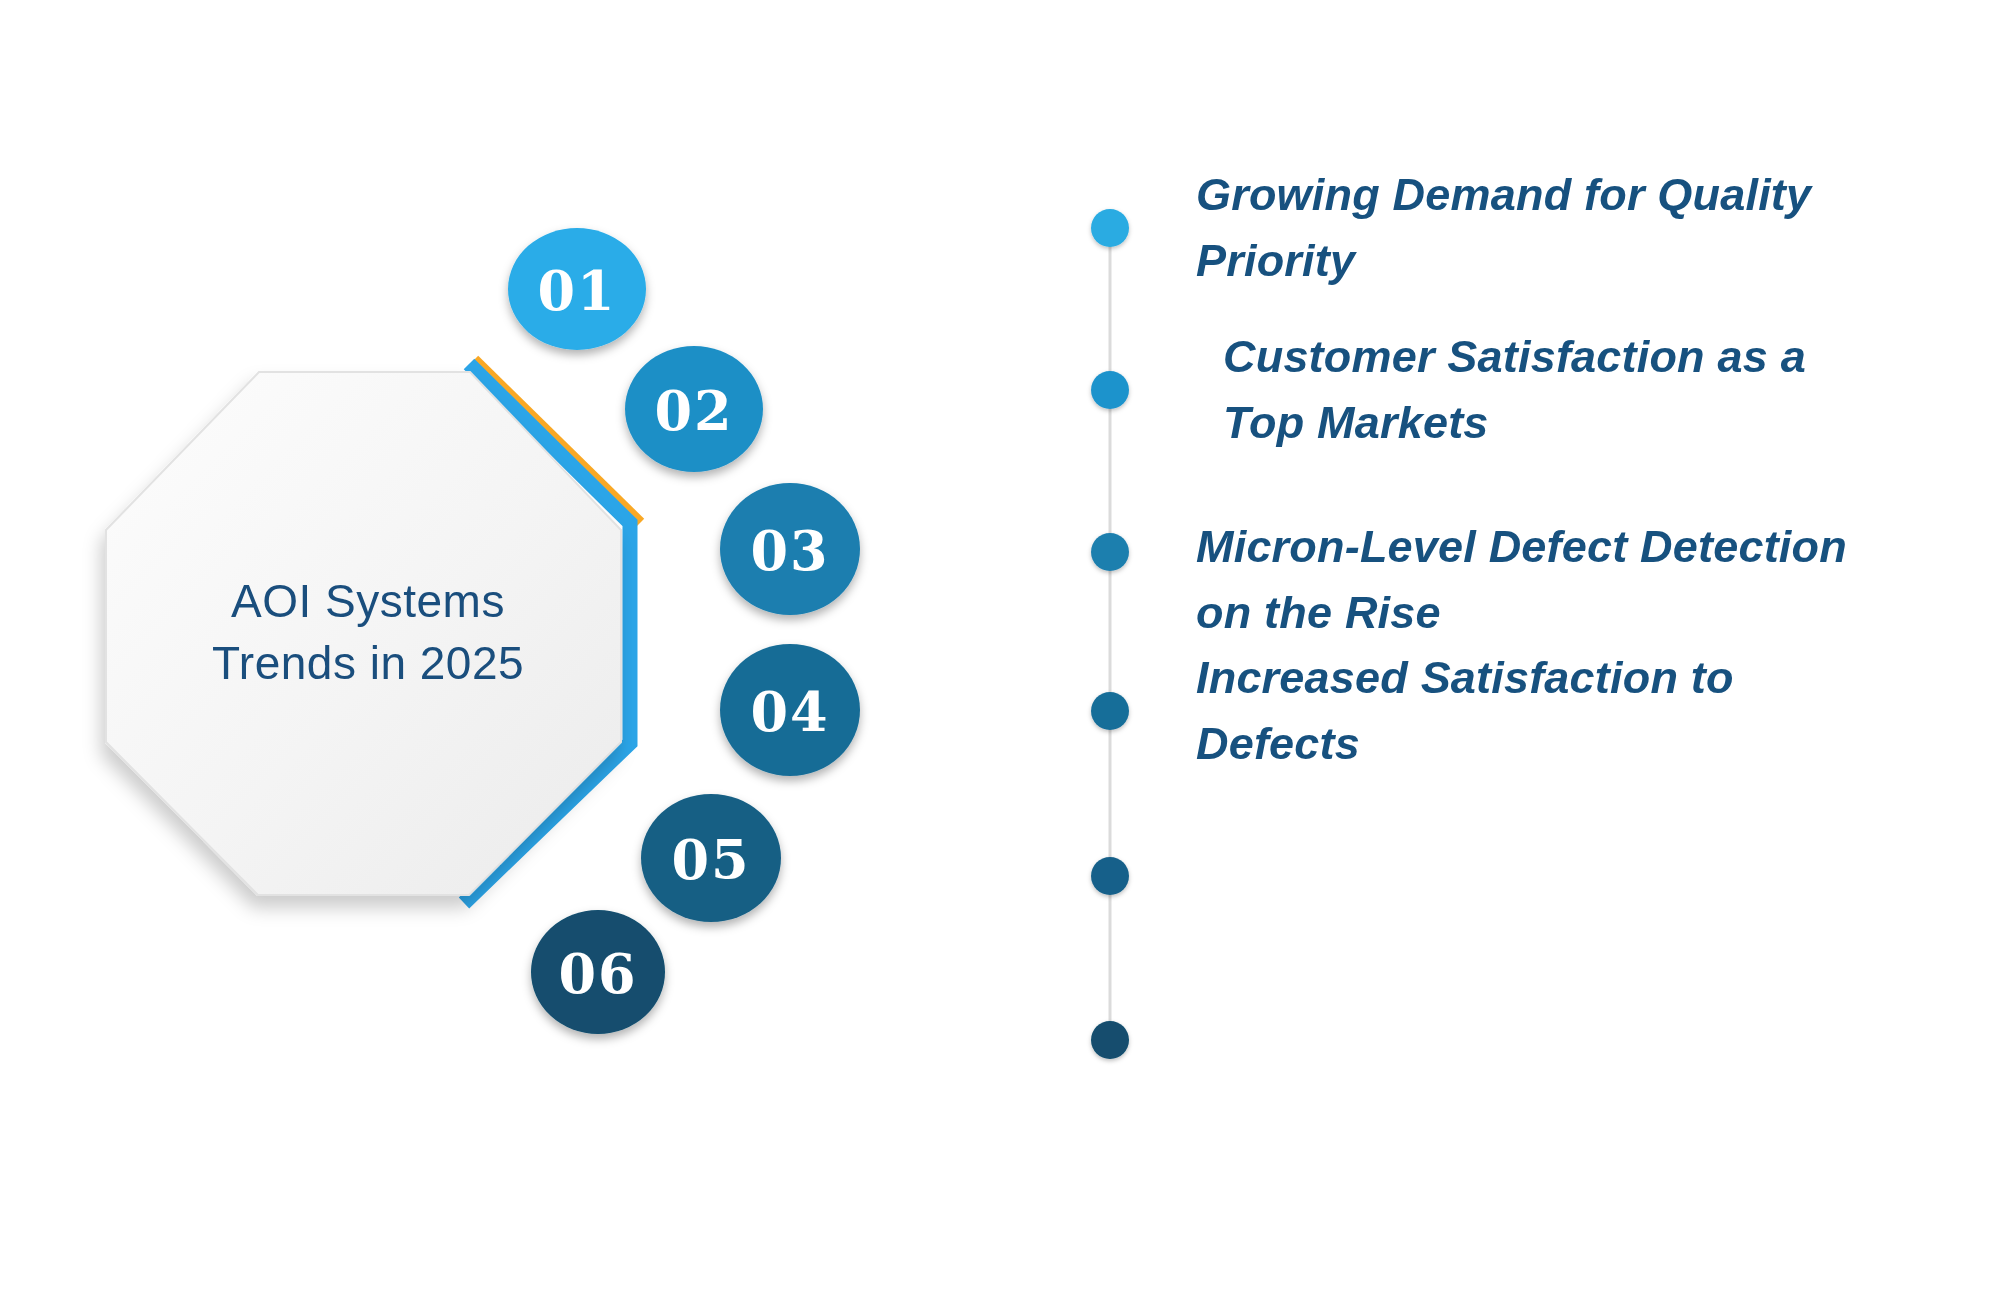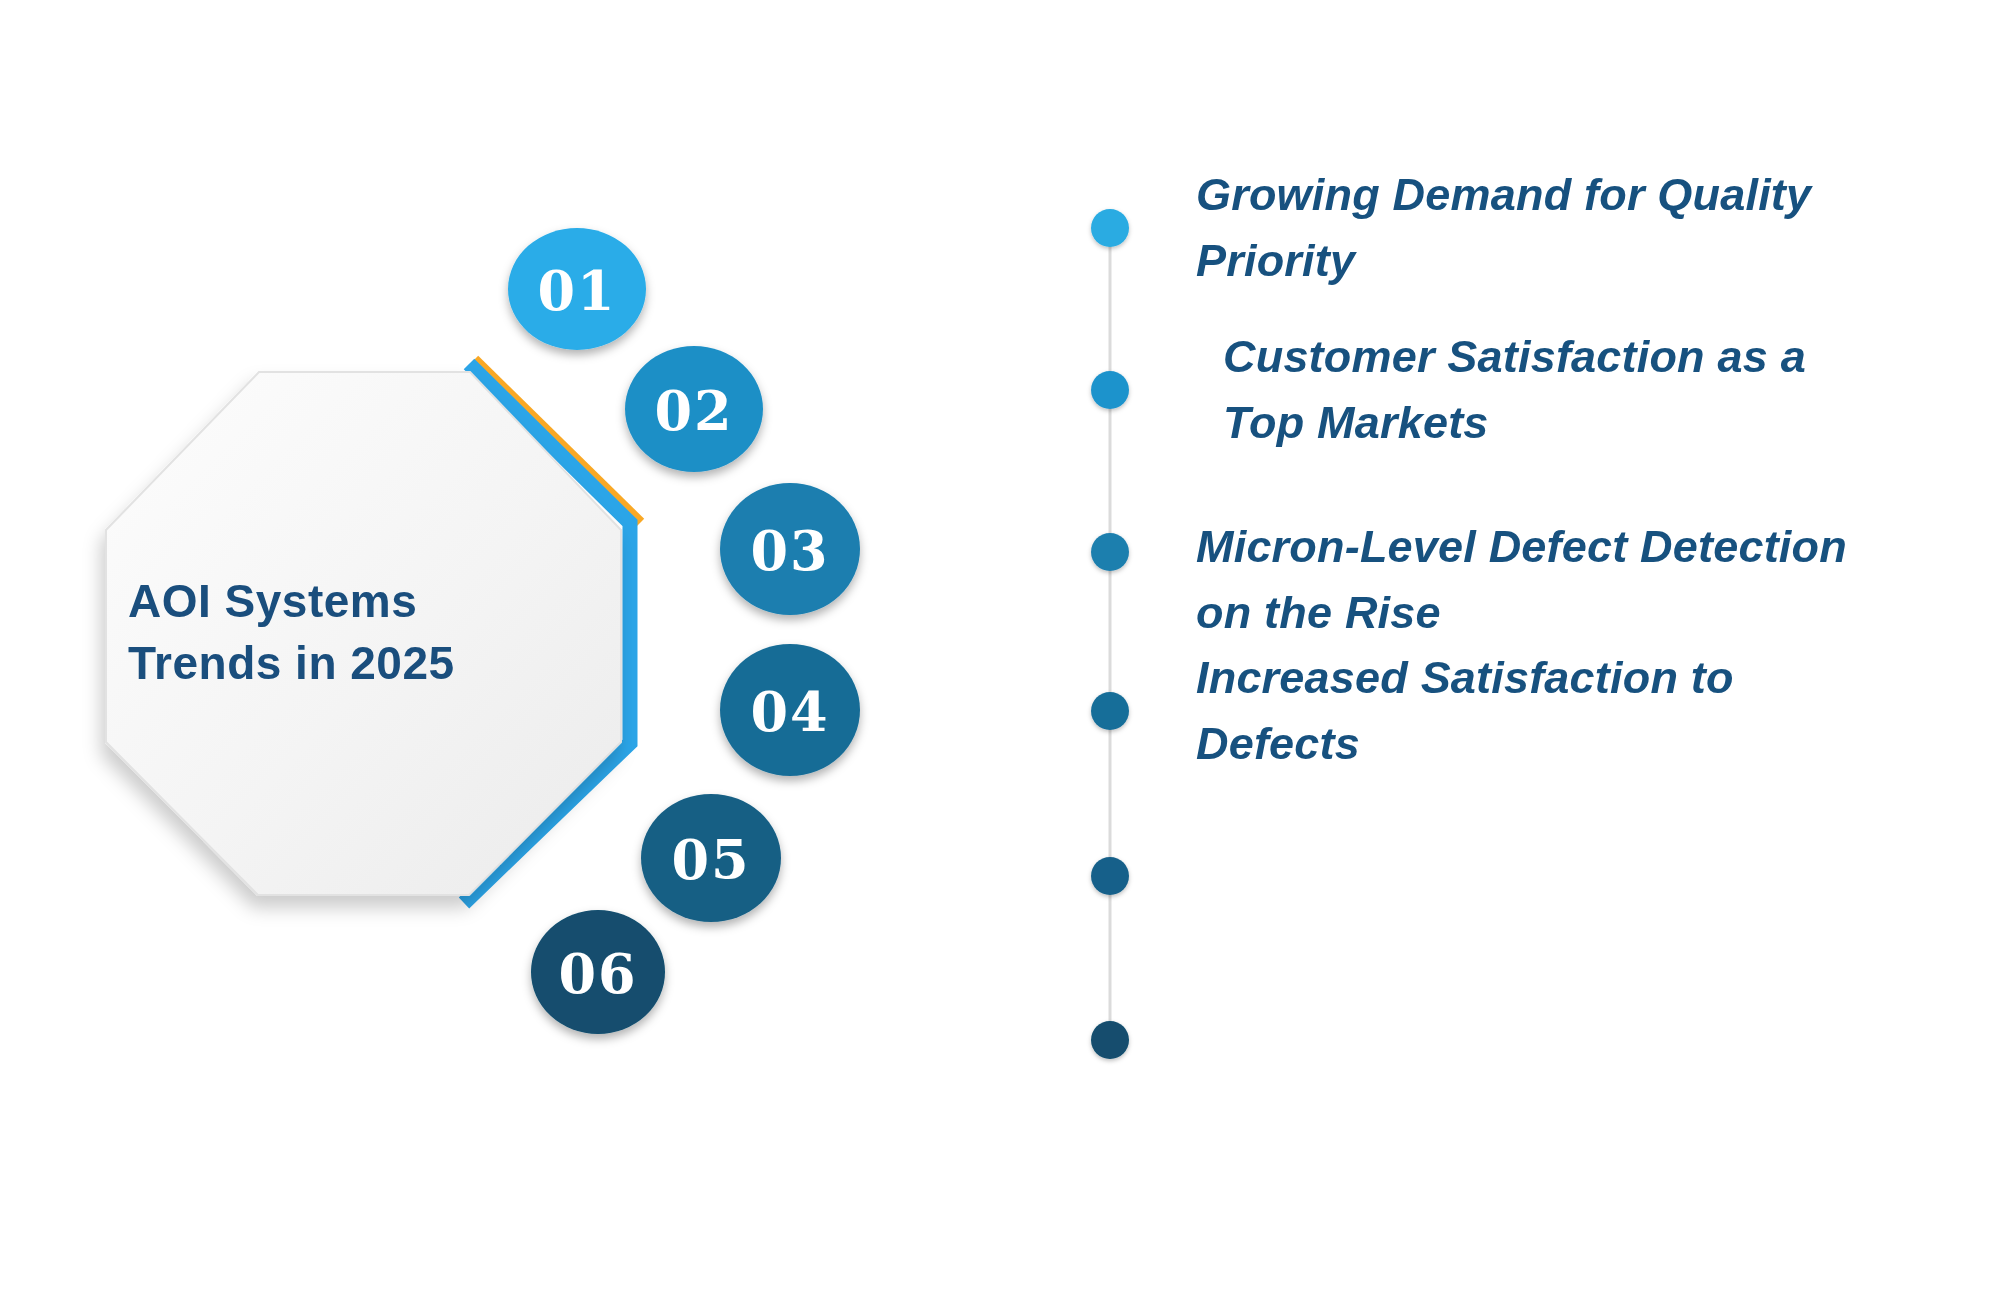--- a/index.html
+++ b/index.html
@@ -20,24 +20,24 @@
     font-weight: bold;
     font-size: 54px;
     letter-spacing: 2px;
     fill: #ffffff;
   }
   .center-title {
     position: absolute;
     left: 128px;
     top: 570px;
     width: 480px;
-    text-align: left;
+    text-align: center;
     color: #1A4E7D;
     font-size: 46px;
-    font-weight: bold;
+    font-weight: normal;
     line-height: 62px;
     letter-spacing: 0.5px;
   }
   .center-title .t-line { display: block; }
   .tl-item {
     position: absolute;
     left: 1196px;
     width: 730px;
     transform: translateY(-50%);
     color: #17517F;

